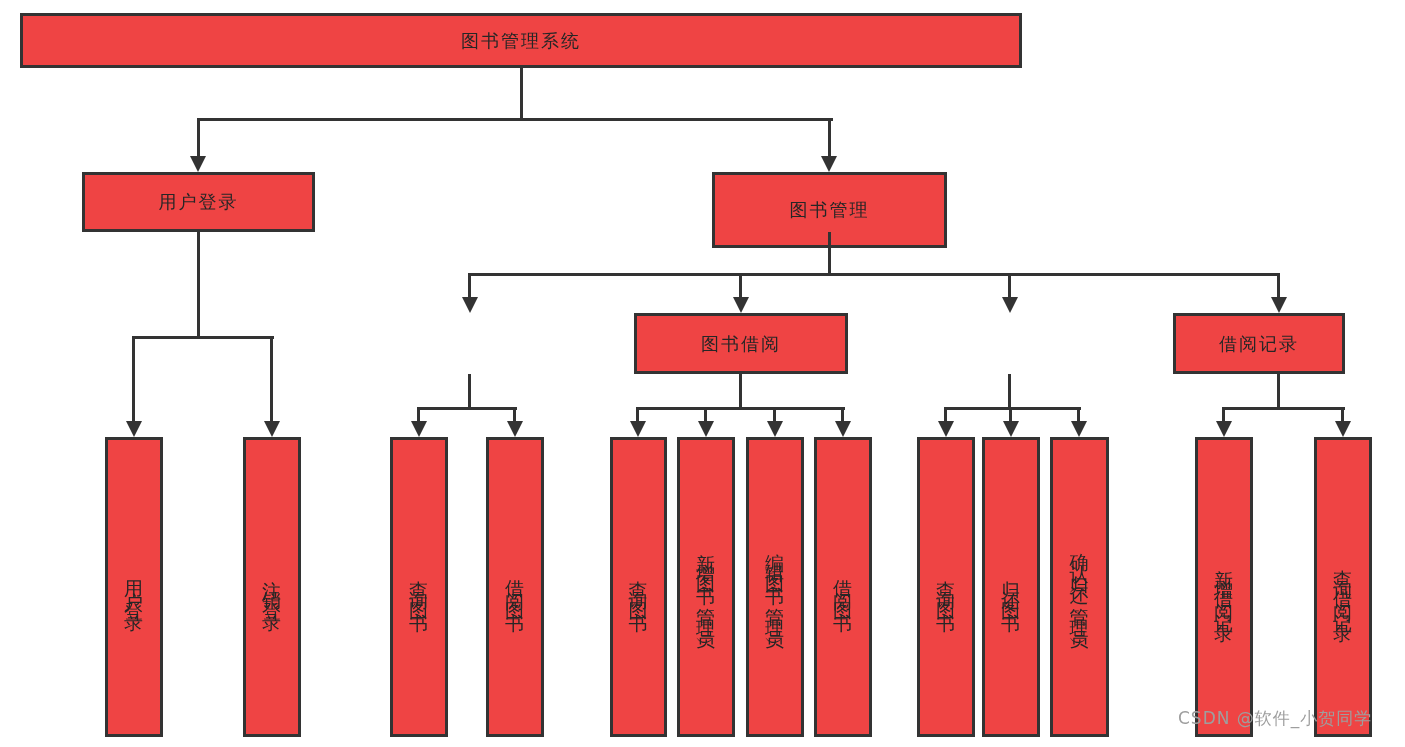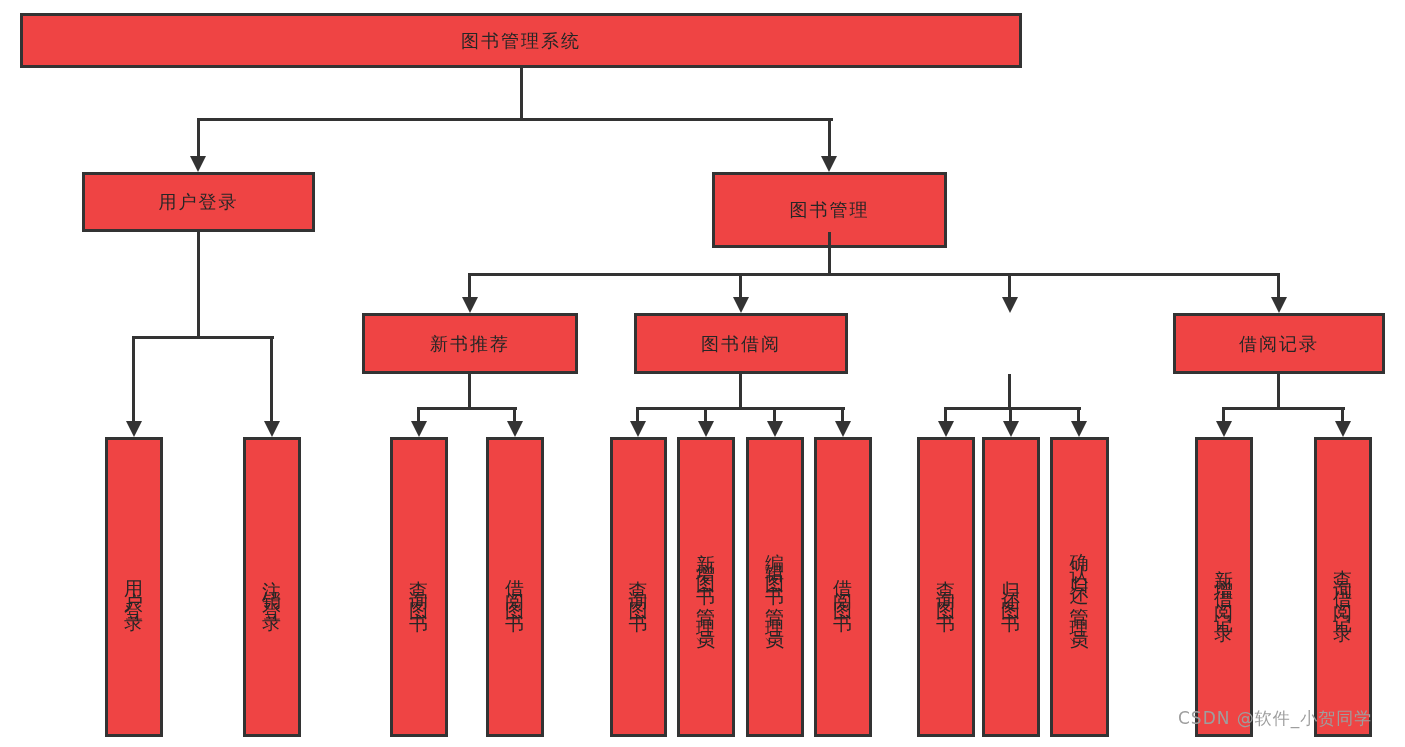--- a/index.html
+++ b/index.html
@@ -64,23 +64,22 @@
   <div class="line" style="left:468px;top:273px;width:812px;height:3px;"></div>
   <div class="line" style="left:468px;top:273px;width:3px;height:24px;"></div>
   <div class="arrow" style="left:462px;top:297px;"></div>
   <div class="line" style="left:739px;top:273px;width:3px;height:24px;"></div>
   <div class="arrow" style="left:733px;top:297px;"></div>
   <div class="line" style="left:1008px;top:273px;width:3px;height:24px;"></div>
   <div class="arrow" style="left:1002px;top:297px;"></div>
   <div class="line" style="left:1277px;top:273px;width:3px;height:24px;"></div>
   <div class="arrow" style="left:1271px;top:297px;"></div>
 
-  <div class="node h-node" style="left:362px;top:313px;width:216px;height:61px;">新书推荐</div>
   <div class="node h-node" style="left:634px;top:313px;width:214px;height:61px;">图书借阅</div>
-  <div class="node h-node" style="left:1173px;top:313px;width:212px;height:61px;">借阅记录</div>
+  <div class="node h-node" style="left:1173px;top:313px;width:172px;height:61px;">借阅记录</div>
 
   <div class="line" style="left:468px;top:374px;width:3px;height:33px;"></div>
   <div class="line" style="left:417px;top:407px;width:100px;height:3px;"></div>
   <div class="line" style="left:417px;top:407px;width:3px;height:14px;"></div>
   <div class="arrow" style="left:411px;top:421px;"></div>
   <div class="line" style="left:513px;top:407px;width:3px;height:14px;"></div>
   <div class="arrow" style="left:507px;top:421px;"></div>
 
   <div class="node v-node" style="left:390px;top:437px;width:58px;height:300px;">查询图书</div>
   <div class="node v-node" style="left:486px;top:437px;width:58px;height:300px;">借阅图书</div>

